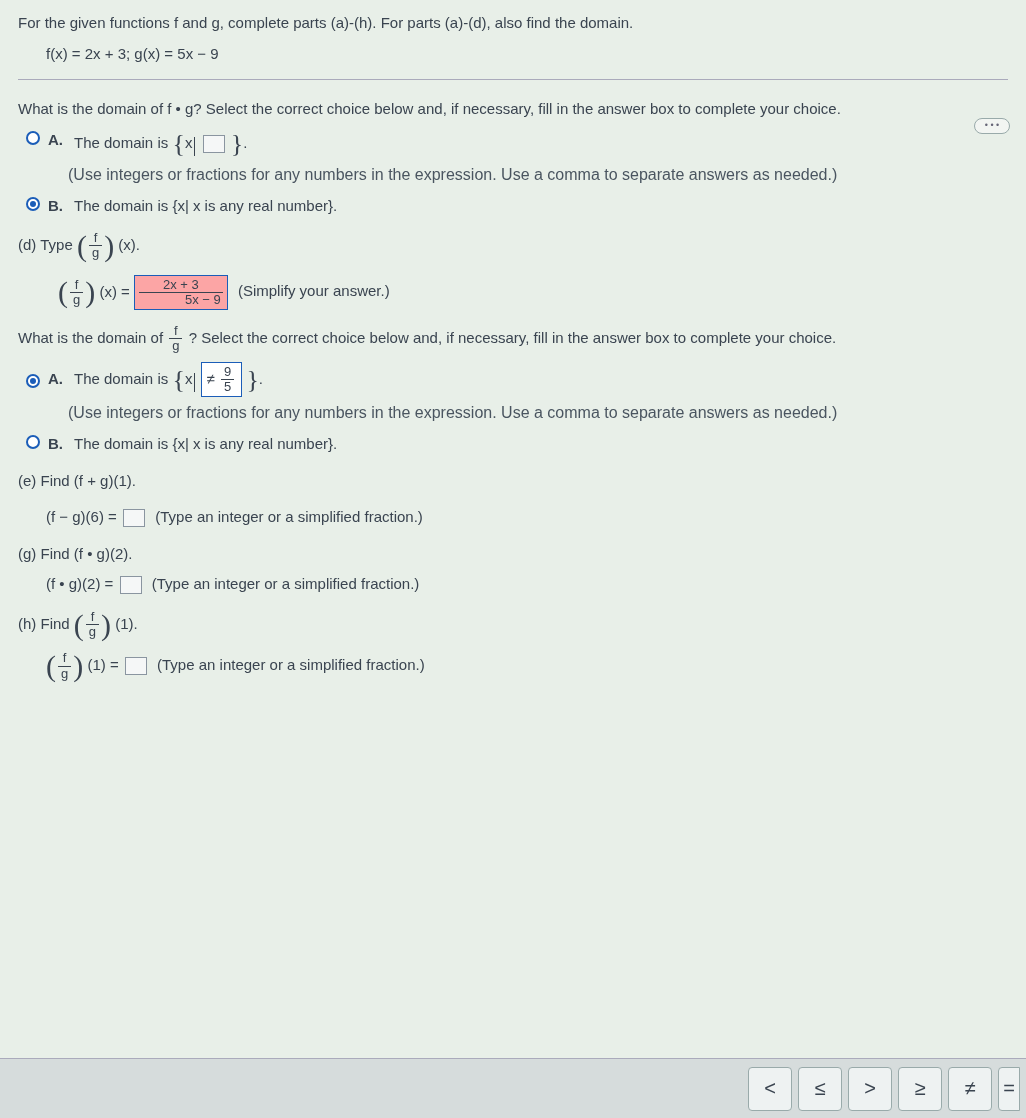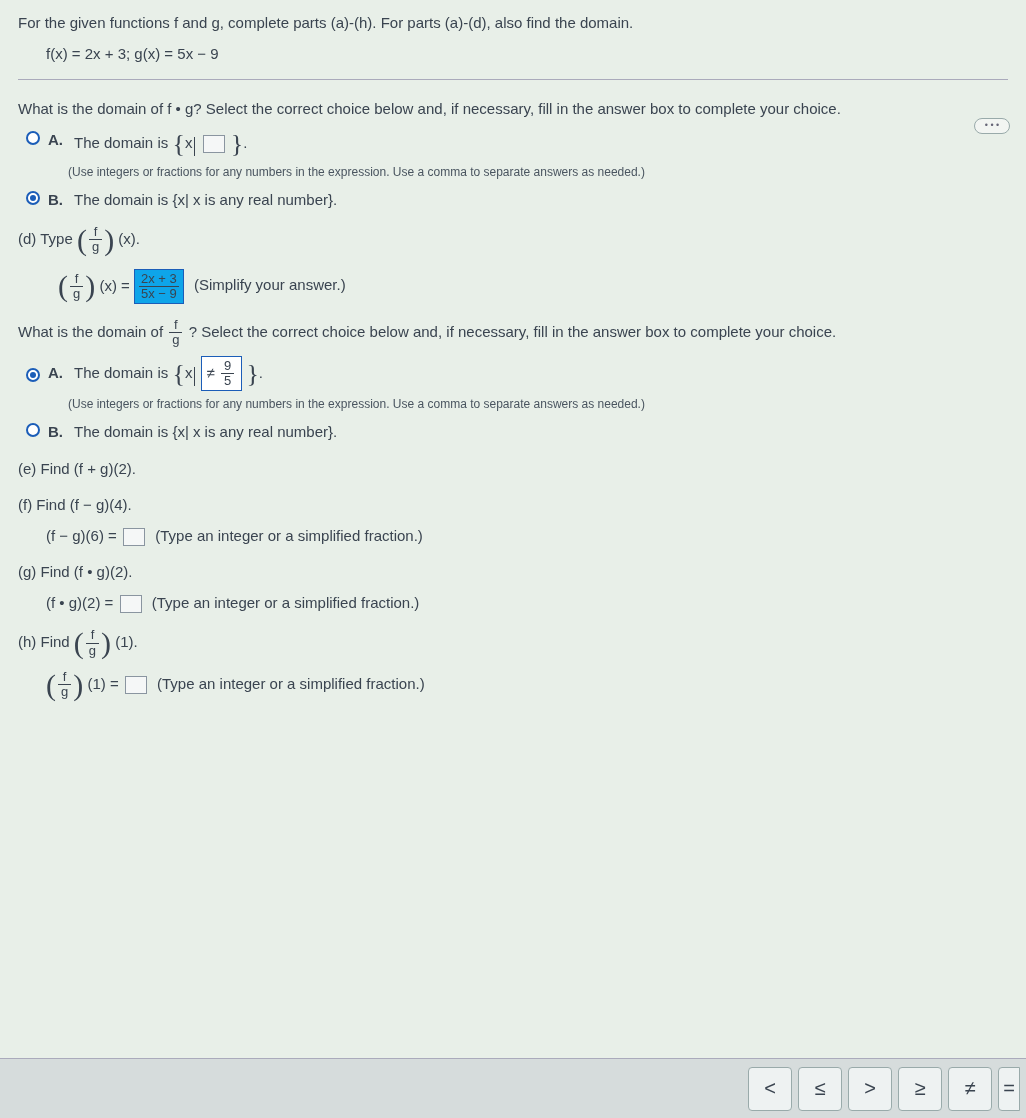--- a/index.html
+++ b/index.html
@@ -54,21 +54,21 @@
   }
   .radio.selected::after {
     content: "";
     position: absolute;
     width: 6px; height: 6px;
     background: #1b5db8;
     border-radius: 50%;
     top: 2px; left: 2px;
   }
   .opt-label { font-weight: bold; margin-right: 8px; min-width: 18px; }
-  .hint { margin-left: 50px; font-size: 12px; color: #4a5560; }
+  .hint { margin-left: 50px; font-size: 16px; color: #4a5560; }
   .answer-box {
     display: inline-block;
     min-width: 22px;
     height: 18px;
     border: 1px solid #8a95a0;
     background: #f5f7f7;
     vertical-align: middle;
     margin: 0 2px;
   }
   .frac {
@@ -87,29 +87,29 @@
     align-items: center;
     vertical-align: middle;
   }
   .big-paren { font-size: 30px; line-height: 0.8; font-family: "Times New Roman", serif; color: #3a4450; }
   .indent1 { margin-left: 28px; }
   .indent2 { margin-left: 40px; }
   .filled-frac-box {
     display: inline-flex;
     flex-direction: column;
     border: 1px solid #1b5db8;
-    background: #0ea5e9;
+    background: #fca5a5;
     padding: 2px 4px;
     vertical-align: middle;
     text-align: center;
     font-size: 13px;
     line-height: 1.1;
   }
   .filled-frac-box .num { border-bottom: 1px solid #3a4450; padding: 0 2px; }
-  .filled-frac-box .den { padding: 0 2px; }
+  .filled-frac-box .den { padding: 0 2px; margin-left: 44px; }
   .toolbar {
     position: absolute;
     bottom: 0;
     left: 0;
     right: 0;
     height: 60px;
     background: #d6dcdc;
     border-top: 1px solid #aab;
     display: flex;
     justify-content: flex-end;
@@ -224,25 +224,24 @@
     <div class="hint">(Use integers or fractions for any numbers in the expression. Use a comma to separate answers as needed.)</div>
 
     <div class="radio-row">
       <span class="radio"></span>
       <span class="opt-label">B.</span>
       <span>The domain is {x| x is any real number}.</span>
     </div>
   </div>
 
   <div class="block">
-    <div>(e) Find (f + g)(2).</div>
-  </div>
-
-  <div class="block">
-    <div>(f) Find (f − g)(4).</div>
+    <div>(e) Find (f + g)(1).</div>
+  </div>
+
+  <div class="block">
     <div class="indent1" style="margin-top:8px;">
       <span>(f − g)(6) =</span>
       <span class="answer-box"></span>
       <span style="margin-left:4px;">(Type an integer or a simplified fraction.)</span>
     </div>
   </div>
 
   <div class="block">
     <div>(g) Find (f • g)(2).</div>
     <div class="indent1" style="margin-top:8px;">

